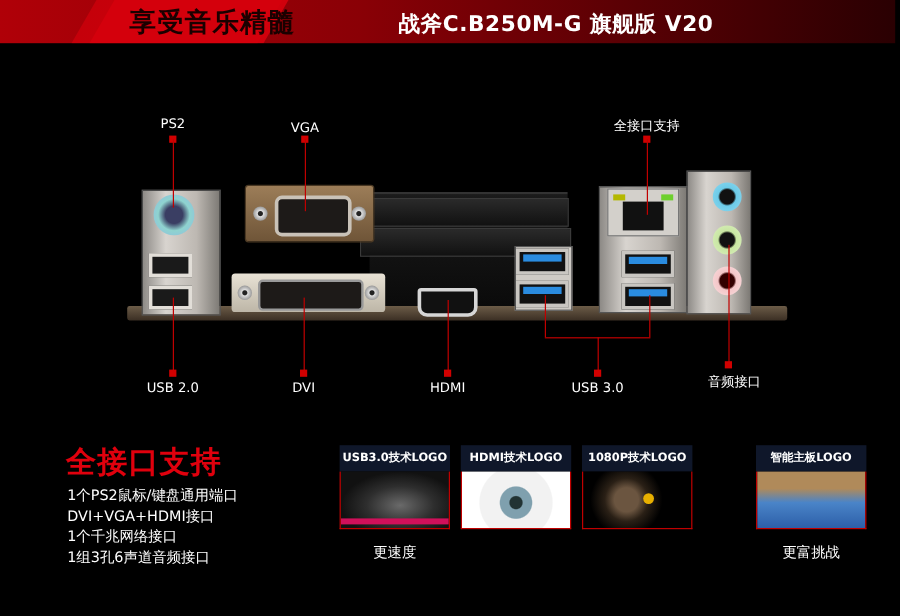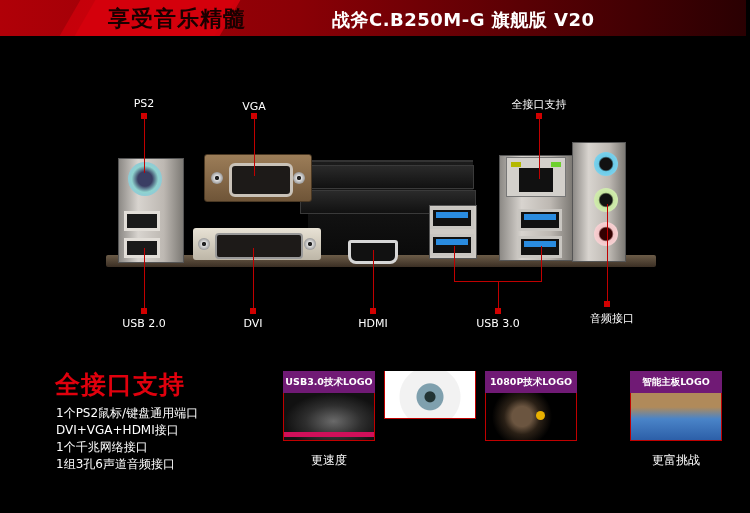--- a/index.html
+++ b/index.html
@@ -34,21 +34,21 @@
   .rj45 .hole{position:absolute;left:12px;top:10px;width:34px;height:24px;background:#111;}
   .rj45 .led1{position:absolute;left:4px;top:4px;width:10px;height:5px;background:#b4b800;}
   .rj45 .led2{position:absolute;right:4px;top:4px;width:10px;height:5px;background:#6ed02e;}
   .jack{position:absolute;width:24px;height:24px;border-radius:50%;}
 
   .title-red{position:absolute;left:55px;top:368px;font-size:25px;font-weight:bold;color:#e0000d;letter-spacing:1px;}
   .feature-list{position:absolute;left:56px;top:405px;margin:0;padding:0;list-style:none;}
   .feature-list li{font-size:12px;line-height:17px;color:#fff;}
 
   .card{position:absolute;top:371px;width:92px;}
-  .card .head{height:22px;background:#701a75;color:#fff;font-size:9.5px;font-weight:bold;text-align:center;line-height:22px;white-space:nowrap;}
+  .card .head{height:22px;background:#0f172a;color:#fff;font-size:9.5px;font-weight:bold;text-align:center;line-height:22px;white-space:nowrap;}
   .card .img{height:48px;border:1px solid #c00000;border-top:none;box-sizing:border-box;overflow:hidden;position:relative;}
   .card .cap{text-align:center;font-size:12px;color:#fff;margin-top:11px;}
   .img-car{background:radial-gradient(ellipse at 55% 60%,#6a6a6a 0%,#2e2e2e 40%,#111 70%),#111;}
   .img-car::after{content:"";position:absolute;left:0;right:0;bottom:3px;height:5px;background:#d0105a;}
   .img-eye{background:radial-gradient(circle at 50% 55%,#233 0 5px,#7fa0ae 6px 13px,#f2f2f2 14px 30px,#fff 31px);}
   .img-eagle{background:radial-gradient(circle at 40% 50%,#6b5540 0 10px,#2a2016 18px,#000 30px);}
   .img-eagle::after{content:"";position:absolute;left:56%;top:38%;width:9px;height:9px;border-radius:50%;background:#e8b000;}
   .img-climb{background:linear-gradient(180deg,#b08a5a 0 30%,#4a84c8 55%,#2c5fa8 100%);}
 </style>
 </head>
@@ -143,20 +143,21 @@
   <li>1个千兆网络接口</li>
   <li>1组3孔6声道音频接口</li>
 </ul>
 
 <div class="card" style="left:283px;">
   <div class="head">USB3.0技术LOGO</div>
   <div class="img img-car"></div>
   <div class="cap">更速度</div>
 </div>
 <div class="card" style="left:384px;">
+  <div class="head">HDMI技术LOGO</div>
   <div class="img img-eye"></div>
 </div>
 <div class="card" style="left:485px;">
   <div class="head">1080P技术LOGO</div>
   <div class="img img-eagle"></div>
 </div>
 <div class="card" style="left:586px;padding-left:44px;">
   <div class="head">智能主板LOGO</div>
   <div class="img img-climb"></div>
   <div class="cap">更富挑战</div>

